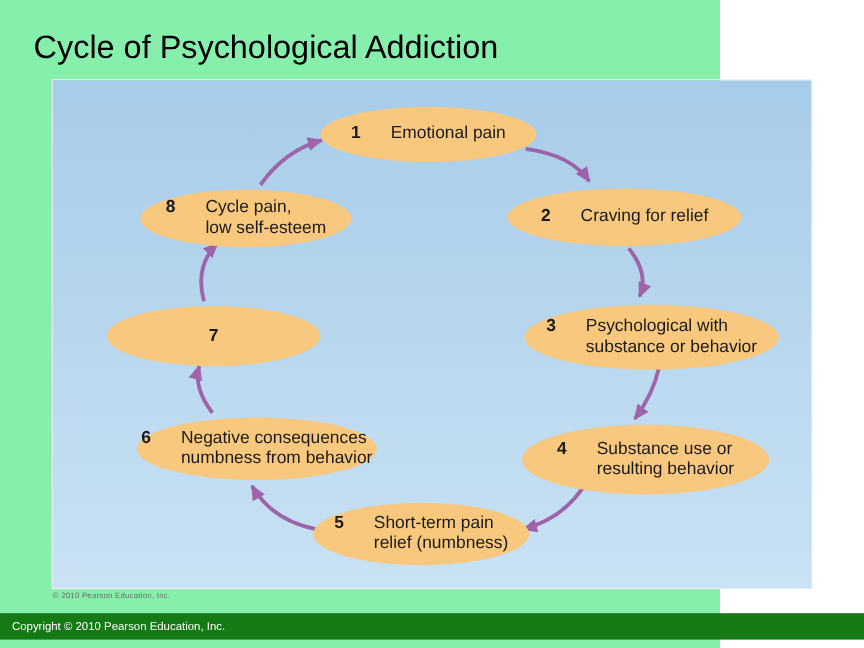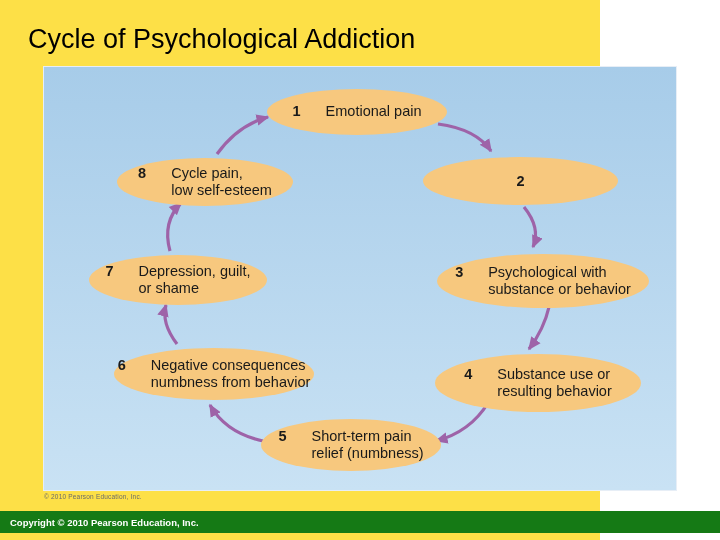--- a/index.html
+++ b/index.html
@@ -6,21 +6,21 @@
     --ellipse-fill:#f7c87e;
     --arrow:#9e63a8;
     --bg-top:#a7cce9;
     --bg-bottom:#c9e2f4;
     --footer-green:#157a15;
     --text-dark:#1a1a1a;
   }
   *{margin:0;padding:0;box-sizing:border-box;}
   html,body{width:720px;height:540px;}
   body{font-family:"Liberation Sans","DejaVu Sans",sans-serif;background:#fff;overflow:hidden;}
-  .slide{position:relative;width:600px;height:540px;background:#fde047;}
+  .slide{position:relative;width:600px;height:540px;background:#86efac;}
   .title{
     position:absolute;left:28px;top:24px;
     font-size:27px;font-weight:400;color:#000;letter-spacing:0px;
     white-space:nowrap;
   }
   .diagram{
     position:absolute;left:44px;top:67px;width:632px;height:423px;
     background:linear-gradient(180deg,var(--bg-top) 0%,var(--bg-bottom) 100%);
     box-shadow:0 0 0 1px #e7eef6;
   }
@@ -46,21 +46,21 @@
   .n8{left:73px;top:91px;width:176px;height:48px;}
   .credit{
     position:absolute;left:44px;top:493px;
     font-size:6.5px;color:#6a6a6a;letter-spacing:0.2px;
   }
   .footer{
     position:absolute;left:0;top:511px;width:720px;height:22px;
     background:var(--footer-green);
     display:flex;align-items:center;
   }
-  .footer span{color:#fff;font-size:9.5px;font-weight:700;margin-left:10px;}
+  .footer span{color:#fff;font-size:9.5px;font-weight:400;margin-left:10px;}
 </style>
 </head>
 <body>
 
 <div class="slide">
 
   <h1 class="title">Cycle of Psychological Addiction</h1>
 
   <div class="diagram">
 
@@ -83,20 +83,21 @@
     <div class="node n1">
       <div class="pair">
         <span class="num">1</span>
         <span class="lbl">Emotional pain</span>
       </div>
     </div>
 
     <div class="node n2">
       <div class="pair">
         <span class="num">2</span>
+        <span class="lbl">Craving for relief</span>
       </div>
     </div>
 
     <div class="node n3">
       <div class="pair">
         <span class="num">3</span>
         <span class="lbl">Psychological with
 substance or behavior</span>
       </div>
     </div>
@@ -121,22 +122,20 @@
       <div class="pair">
         <span class="num">6</span>
         <span class="lbl">Negative consequences
 numbness from behavior</span>
       </div>
     </div>
 
     <div class="node n7">
       <div class="pair">
         <span class="num">7</span>
-        <span class="lbl">Depression, guilt,
-or shame</span>
       </div>
     </div>
 
     <div class="node n8">
       <div class="pair">
         <span class="num">8</span>
         <span class="lbl">Cycle pain,
 low self-esteem</span>
       </div>
     </div>

